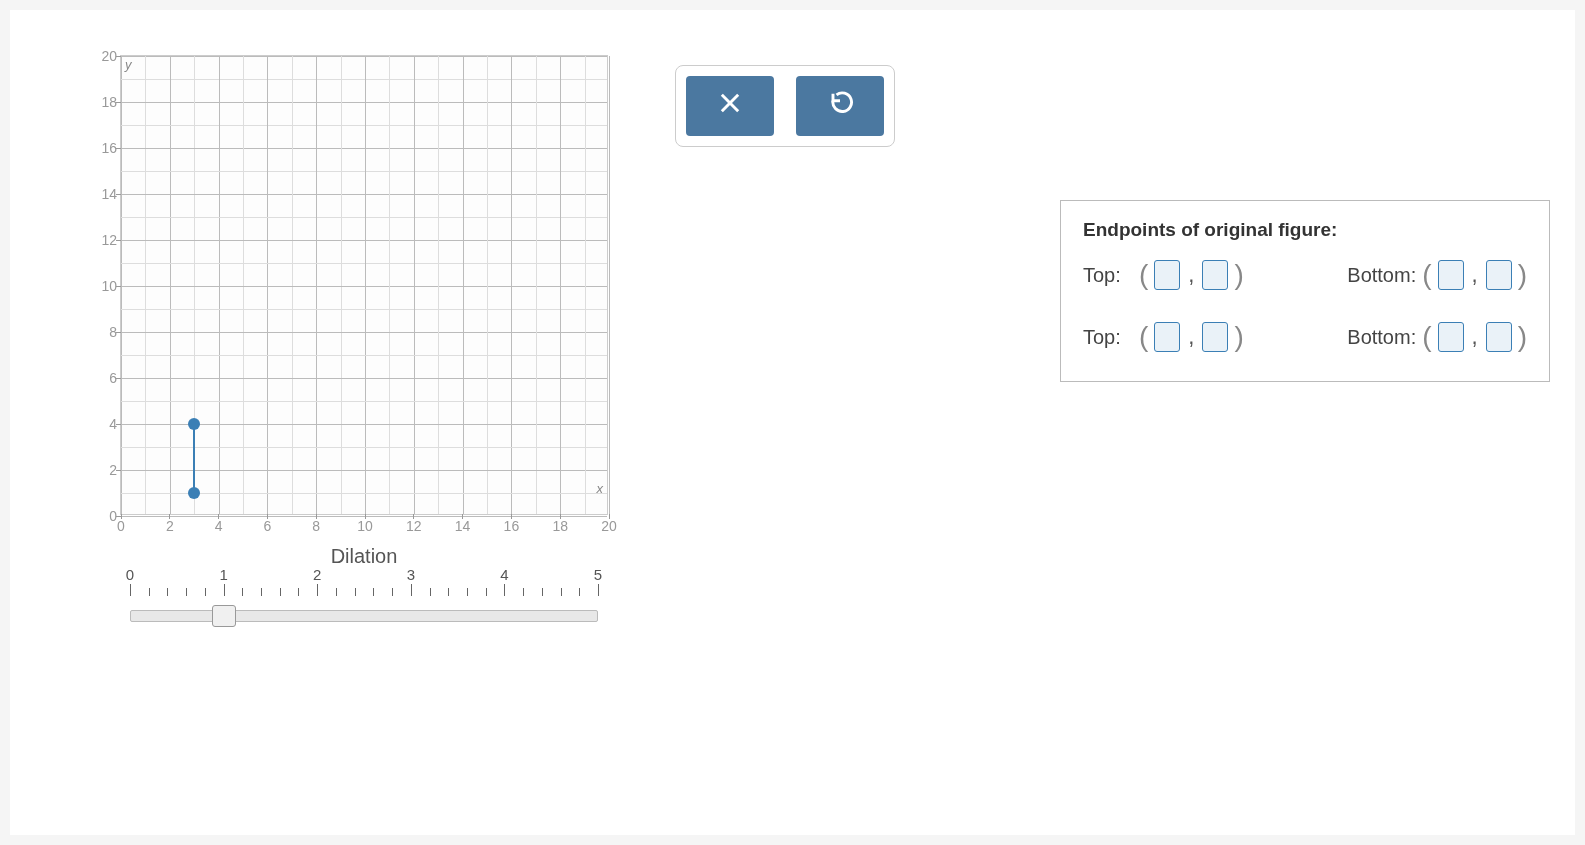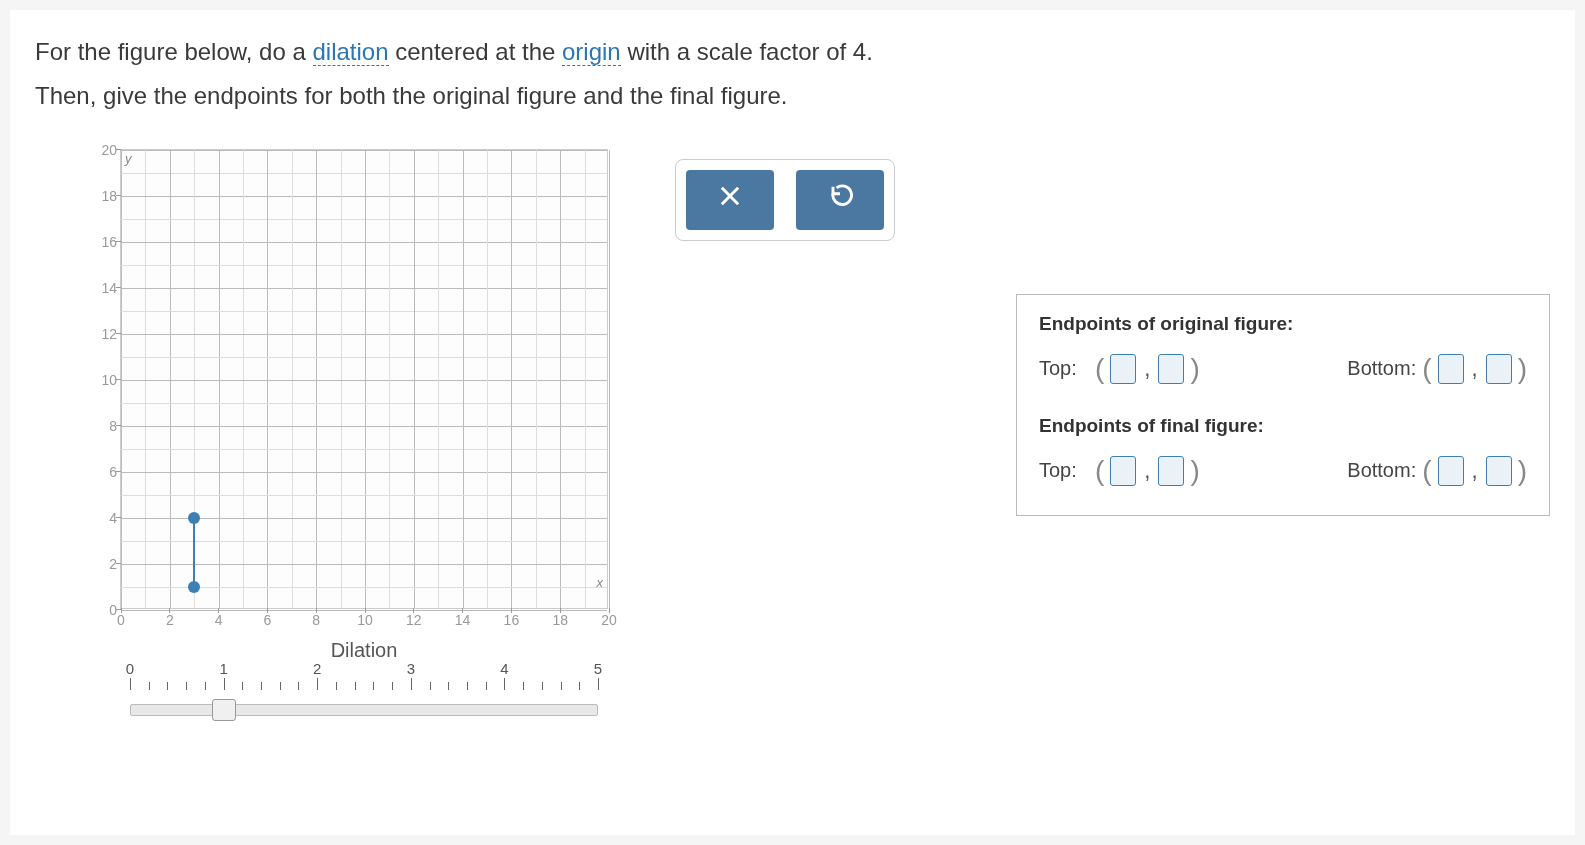--- a/index.html
+++ b/index.html
@@ -185,21 +185,21 @@
       cursor: pointer;
       display: flex;
       align-items: center;
       justify-content: center;
     }
     .tool-btn svg { width: 28px; height: 28px; stroke: #fff; fill: none; stroke-width: 2.5; }
     .answer-panel {
       position: absolute;
       right: 0px;
       top: 145px;
-      width: 534px;
+      width: 490px;
       border: 1px solid #bbb;
       background: #fff;
       padding: 18px 22px 28px 22px;
     }
     .panel-heading {
       font-size: 19px;
       font-weight: bold;
       color: #333;
       margin-bottom: 18px;
     }
@@ -249,25 +249,20 @@
       padding: 10px 28px;
       font-size: 17px;
       cursor: pointer;
     }
   </style>
 </head>
 <body>
 
 <div class="page">
 
-  <div class="question-text">
-    <span>For the figure below, do a </span><span class="keyword">dilation</span><span> centered at the </span><span class="keyword">origin</span><span> with a scale factor of 4.</span>
-    <br>
-    <span>Then, give the endpoints for both the original figure and the final figure.</span>
-  </div>
 
   <div class="content-row">
 
     <div class="graph-wrap">
       <div class="graph" id="graph">
         <span class="y-lbl">y</span>
         <span class="x-lbl">x</span>
       <div class="grid-line-v major" style="left: 0px;"></div>
           <div class="grid-line-h major" style="top: 0px;"></div>
           <div class="grid-line-v" style="left: 24.4px;"></div>
@@ -433,21 +428,20 @@
         <div class="input-group" style="margin-left:auto">
           <span class="lbl">Bottom:</span>
           <span class="paren">(</span>
           <input class="mini-input" style="">
           <span class="comma">,</span>
           <input class="mini-input" style="">
           <span class="paren">)</span>
         </div>
       </div>
 
-      <div class="panel-heading">Endpoints of final figure:</div>
       <div class="panel-row">
         <div class="input-group">
           <span class="lbl">Top:</span>
           <span class="paren">(</span>
           <input class="mini-input" style="">
           <span class="comma">,</span>
           <input class="mini-input" style="">
           <span class="paren">)</span>
         </div>
         <div class="input-group" style="margin-left:auto">

